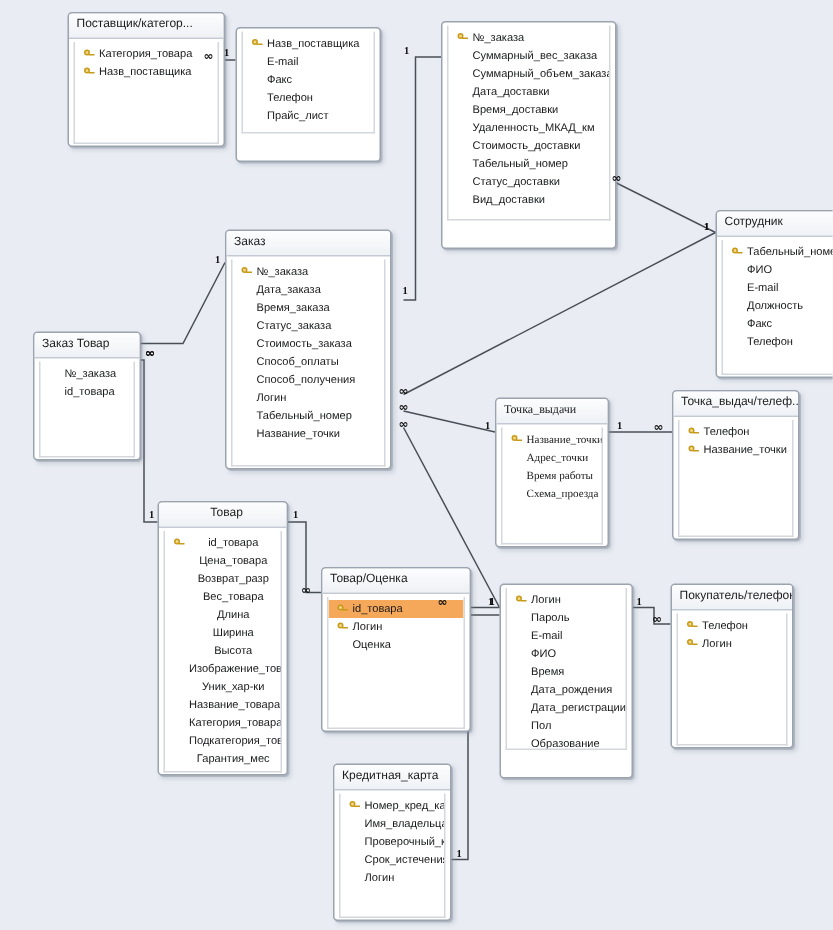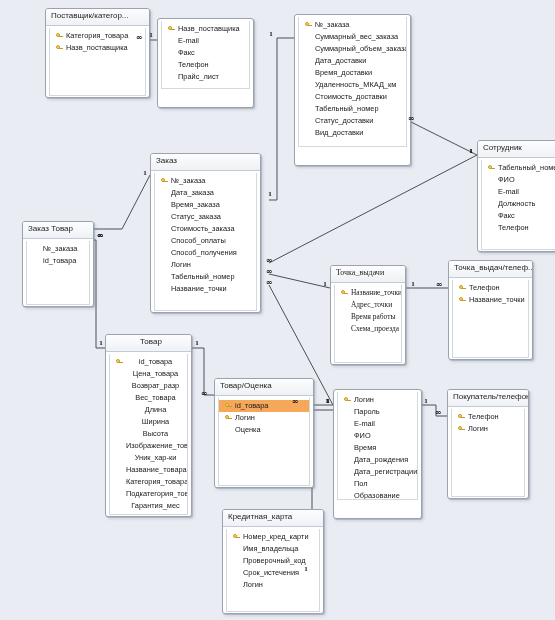--- a/index.html
+++ b/index.html
@@ -227,21 +227,21 @@
         <div class="fld">Образование</div>
       </div>
     </div>
     <div class="table-box" style="left: 447px; top: 389px; width: 82px; height: 110px;">
       <div class="tbl-title">Покупатель/телефон</div>
       <div class="tbl-fields">
         <div class="fld pk">Телефон</div>
         <div class="fld pk">Логин</div>
       </div>
     </div>
-    <div class="table-box" style="left: 222px; top: 509px; width: 102px; height: 105px;">
+    <div class="table-box" style="left: 222px; top: 509px; width: 79px; height: 105px;">
       <div class="tbl-title">Кредитная_карта</div>
       <div class="tbl-fields">
         <div class="fld pk">Номер_кред_карти</div>
         <div class="fld">Имя_владельца</div>
         <div class="fld">Проверочный_код</div>
         <div class="fld">Срок_истечения</div>
         <div class="fld">Логин</div>
       </div>
     </div>
     <div class="card inf" style="left: 134px; top: 34px;">∞</div>

